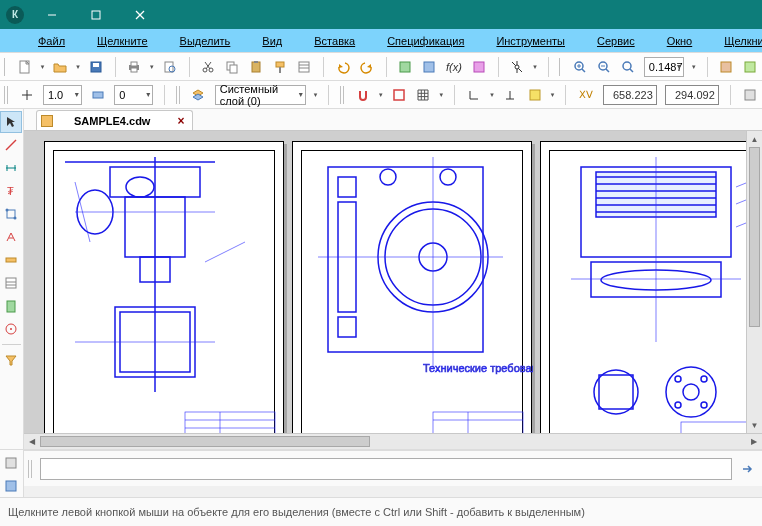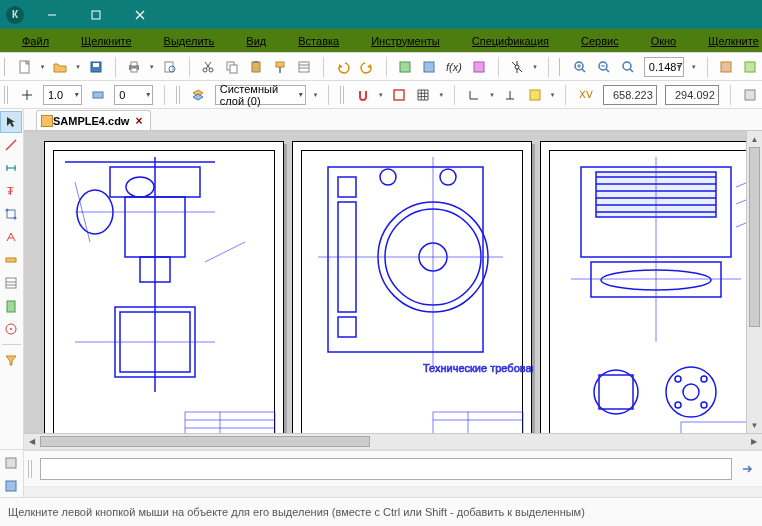--- a/index.html
+++ b/index.html
@@ -1,39 +1,39 @@
 <!DOCTYPE html>
 <html><head>
 <meta charset="utf-8">
 <style>
 *{box-sizing:border-box;margin:0;padding:0;font-family:"Segoe UI",Tahoma,sans-serif;font-size:11px;-webkit-user-select:none;user-select:none}
 body{width:762px;height:526px;overflow:hidden;background:#f0f0f0;display:flex;flex-direction:column}
 .titlebar{height:29px;background:#0d7d7a;color:#fff;display:flex;align-items:center;padding:0 0 0 6px;font-size:12px}
 .titlebar .app-icon{width:18px;height:18px;background:#0a5a57;border-radius:50%;display:flex;align-items:center;justify-content:center;color:#bfe9e6;font-weight:bold;font-size:10px;margin-right:6px}
 .titlebar .title{flex:1;white-space:nowrap;overflow:hidden}
 .titlebar .winbtn{width:44px;height:29px;display:flex;align-items:center;justify-content:center;color:#fff}
-.menubar{height:24px;background:#4d7c0f;display:flex;align-items:center;border-bottom:1px solid #dcdcdc;padding:0 6px}
+.menubar{height:24px;background:#7dd3fc;display:flex;align-items:center;border-bottom:1px solid #dcdcdc;padding:0 22px}
 .menubar span{padding:2px 8px;cursor:default}
 .menubar span::first-letter{}
 .menubar .u{text-decoration:underline}
 .toolbar{height:28px;background:#fdfdfd;border-bottom:1px solid #dcdcdc;display:flex;align-items:center;padding:0 4px;gap:8px}
 .grip{width:6px;height:18px;background:repeating-linear-gradient(90deg,#c0c0c0 0 1px,transparent 1px 3px);margin-right:2px}
 .btn{width:22px;height:22px;display:flex;align-items:center;justify-content:center;border:1px solid transparent;border-radius:2px}
 .sep{width:1px;height:20px;background:#d0d0d0;margin:0 3px}
 .combo{height:20px;border:1px solid #adadad;background:#fff;padding:0 14px 0 4px;position:relative;display:flex;align-items:center;min-width:0}
 .combo::after{content:"▾";position:absolute;right:2px;font-size:8px;color:#555}
 .coord{height:20px;border:1px solid #888;background:#fff;padding:0 3px;display:flex;align-items:center;font-size:11px;color:#333;min-width:54px;justify-content:flex-end}
 .main{flex:1;display:flex;overflow:hidden}
 .palette{width:24px;background:#fafafa;border-right:1px solid #dcdcdc;display:flex;flex-direction:column;padding-top:2px;gap:1px}
 .palette .pbtn{width:22px;height:22px;display:flex;align-items:center;justify-content:center;border:1px solid transparent}
 .palette .pbtn.active{background:#cde6f7;border-color:#92c0e0}
 .palette .psep{height:1px;background:#d0d0d0;margin:3px 2px}
 .docarea{flex:1;display:flex;flex-direction:column;background:#c8c8c8}
 .doctabs{height:22px;background:#fafafa;border-bottom:1px solid #c8c8c8;display:flex;align-items:end;padding-left:12px}
-.doctab{height:20px;background:#fff;border:1px solid #c8c8c8;border-bottom:none;border-radius:3px 3px 0 0;padding:0 8px 0 4px;display:flex;align-items:center;gap:0;font-weight:bold;font-size:11px}
+.doctab{height:20px;background:#fff;border:1px solid #c8c8c8;border-bottom:none;border-radius:3px 3px 0 0;padding:0 8px 0 4px;display:flex;align-items:center;gap:21px;font-weight:bold;font-size:11px}
 .doctab .dicon{width:12px;height:12px;background:#f5c066;border:1px solid #bd8a2a}
 .doctab .x{color:#8b0000;font-weight:bold;margin-left:6px;font-size:12px}
 .canvas-wrap{flex:1;position:relative;display:flex}
 .canvas{flex:1;background:#cfcfcf;position:relative;overflow:hidden}
 .sheet{position:absolute;background:#fff;border:1px solid #000;box-shadow:3px 3px 0 rgba(0,0,0,.2)}
 .sheet .inner{position:absolute;border:1px solid #000}
 .bluel{stroke:#1818e8;stroke-width:1.5;fill:none}
 .thinl{stroke:#2828ff;stroke-width:.6;fill:none}
 .vscroll{width:16px;background:#e9e9e9;border-left:1px solid #c8c8c8;position:relative}
 .vscroll .thumb{position:absolute;left:2px;right:2px;top:16px;height:180px;background:#cdcdcd;border:1px solid #a8a8a8}
@@ -68,22 +68,22 @@
       </svg>
     </div>
 </div>
 
 <div class="menubar">
   <span><span class="u">Файл</span></span>
   <span><span class="u">Щелкните</span></span>
   <span><span class="u">Выделить</span></span>
   <span><span class="u">Вид</span></span>
   <span><span class="u">Вставка</span></span>
+  <span><span class="u">Спецификация</span></span>
   <span><span class="u">Инструменты</span></span>
-  <span><span class="u">Спецификация</span></span>
   <span><span class="u">Сервис</span></span>
   <span><span class="u">Окно</span></span>
   <span><span class="u">Щелкните</span></span>
 
 </div>
 
 <div class="toolbar">
   <div class="grip"></div>
   <div class="btn">
       <svg width="14" height="14">

